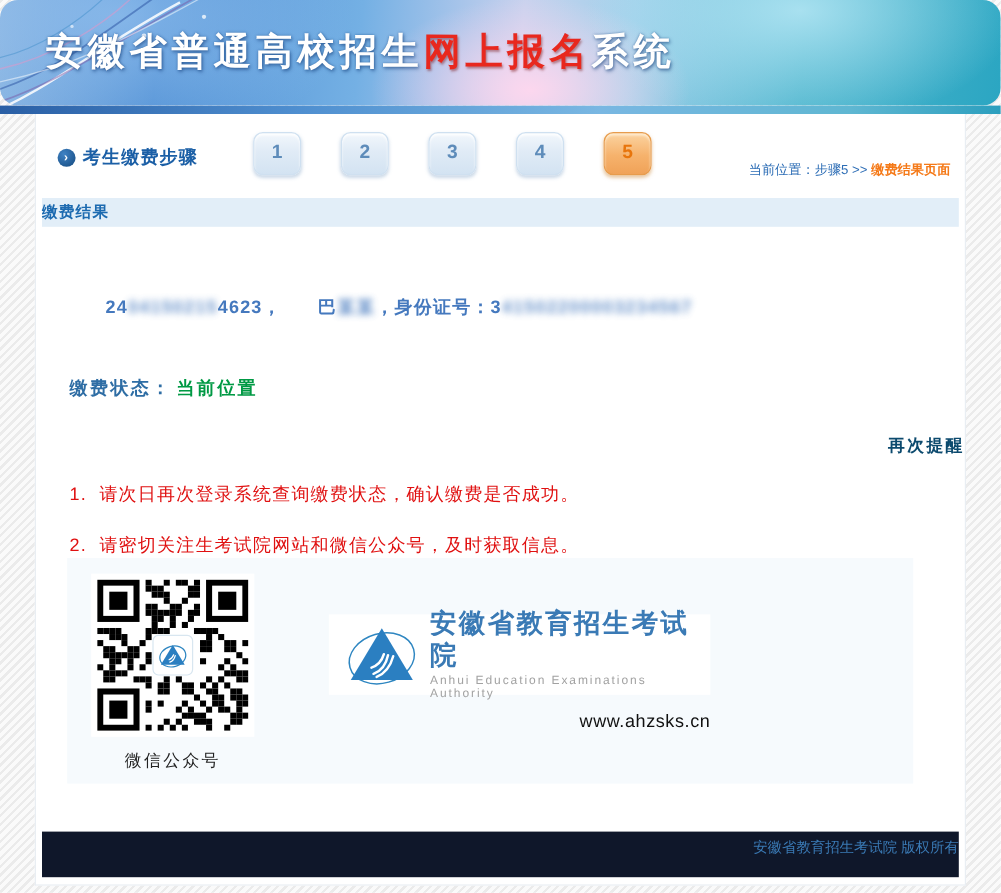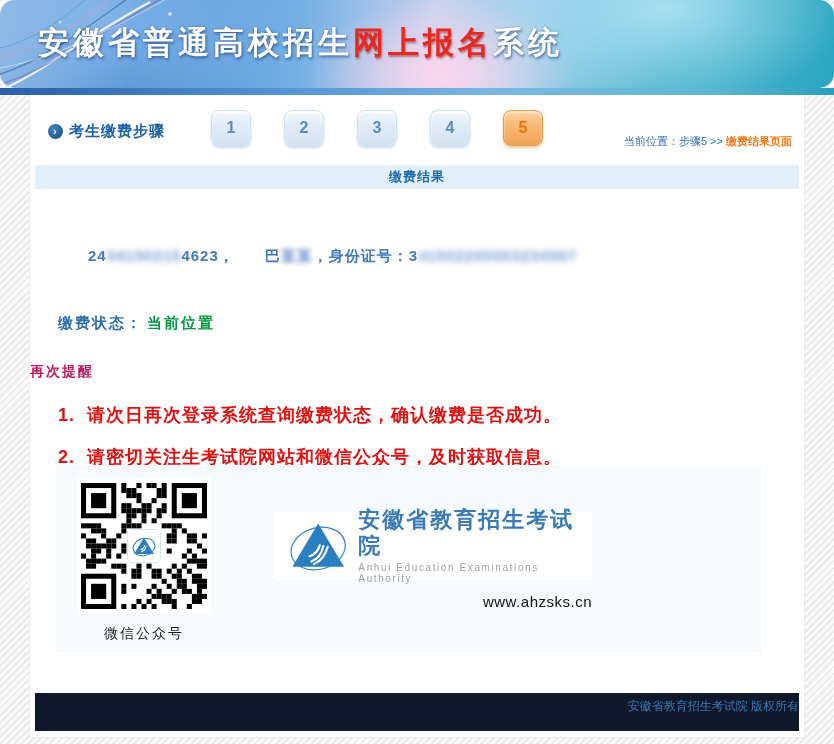--- a/index.html
+++ b/index.html
@@ -58,37 +58,37 @@
     border-color:#e79c4d; color:#e8750c;
     box-shadow:0 2px 3px rgba(210,150,80,.5), inset 0 2px 2px rgba(255,240,215,.9);
   }
   .s1{left:181px}.s2{left:254px}.s3{left:327px}.s4{left:400px}.s5{left:473px}
   .location { position:absolute; right:12px; top:34px; font-size:11px; white-space:nowrap; }
   .location .loc-pre { color:#2b6cb5; }
   .location .loc-cur { color:#f57917; font-weight:bold; }
   
   .title-bar {
     position:absolute; top:70px; left:5px; right:5px; height:24px;
-    background:#e2eef8; text-align:center; line-height:24px;
+    background:#e2eef8; line-height:24px;
     font-size:13px; font-weight:bold; color:#1c6ab0; letter-spacing:1px;
   }
   
   .candidate { position:absolute; top:152px; left:58px; font-size:15px; font-weight:bold;
     color:#4579be; white-space:nowrap; letter-spacing:1px; }
   .blurred { filter:blur(3px); opacity:.8; }
   .blurred-soft { filter:blur(2.5px); opacity:.85; }
   .name-gap { margin-left:30px; }
   
   .status { position:absolute; top:219px; left:28px; font-size:15px; font-weight:bold; letter-spacing:2px; }
   .status-label { color:#2e6da4; }
   .status-value { color:#009944; margin-left:4px; }
   
-  .reminder-title { position:absolute; top:268px; left:0; right:0; text-align:left;
-    font-size:14px; font-weight:bold; color:#be185d; letter-spacing:2px; }
-  .reminder-item { position:absolute; left:28px; font-size:18px; font-weight:bold;
+  .reminder-title { position:absolute; top:268px; left:0; right:0; text-align:right;
+    font-size:14px; font-weight:bold; color:#0c4a6e; letter-spacing:2px; }
+  .reminder-item { position:absolute; left:28px; font-size:15px; font-weight:normal;
     color:#e01111; letter-spacing:1px; white-space:pre-wrap; }
   .r1 { top:308px; } .r2 { top:350px; }
   
   .qr-section { position:absolute; top:370px; left:26px; width:705px; height:188px;
     background:#f6fafd; }
   .qr-wrap { position:absolute; left:20px; top:13px; width:136px; height:136px;
     background:#ffffff; padding:5px; }
   .qr-inner { position:relative; width:126px; height:126px; background:#fff; }
   .qr-logo { position:absolute; left:46px; top:46px; width:34px; height:34px;
     background:#fff; border:1px solid #d8e6f0; border-radius:5px;

